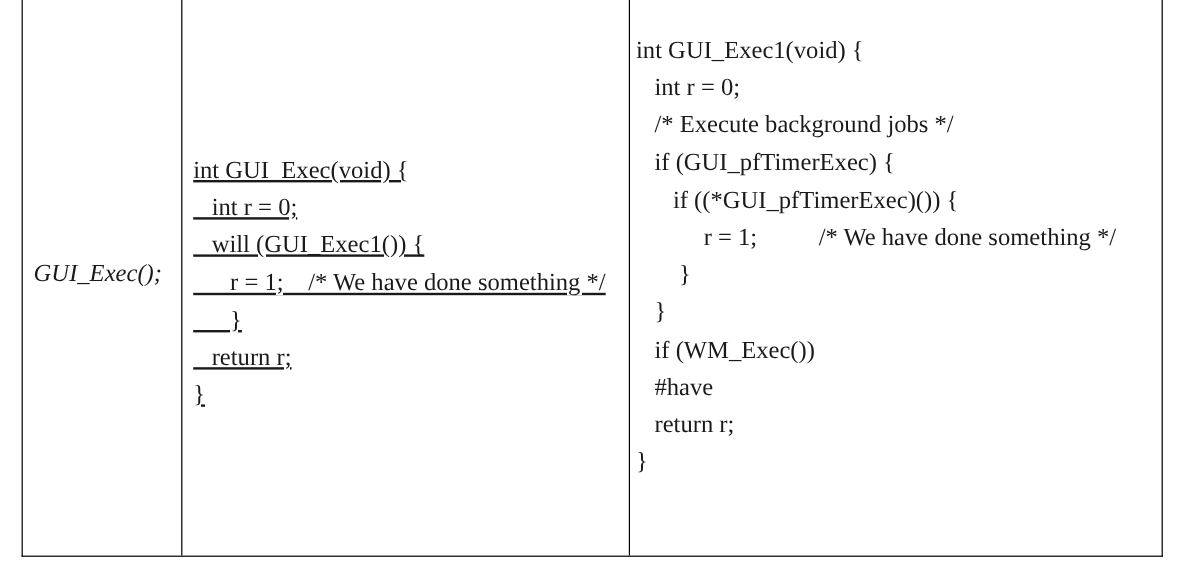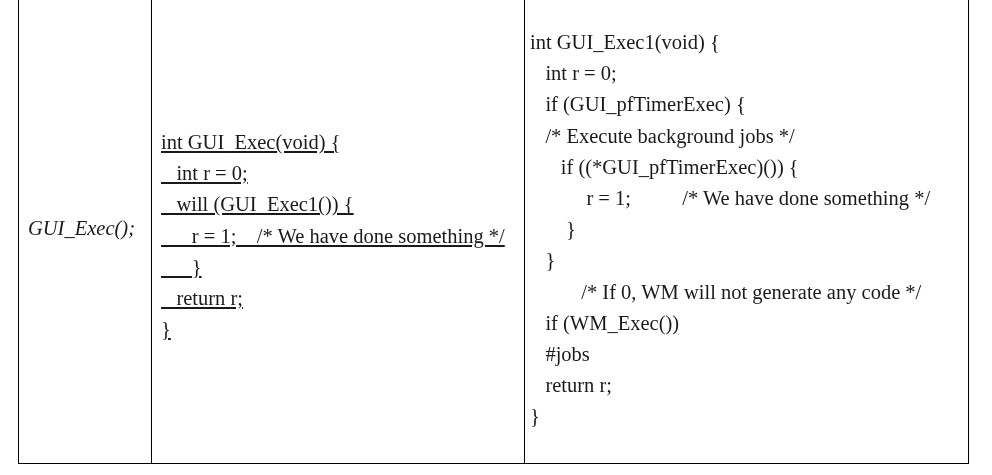--- a/index.html
+++ b/index.html
@@ -76,27 +76,26 @@
     <div class="line">      r = 1;    /* We have done something */</div>
     <div class="line">      }</div>
     <div class="line">   return r;</div>
     <div class="line">}</div>
   </div>
 
   <div class="cell c3">
     <div class="inner">
       <div class="line">int GUI_Exec1(void) {</div>
       <div class="line">   int r = 0;</div>
+      <div class="line">   /* Execute background jobs */</div>
       <div class="line">   if (GUI_pfTimerExec) {</div>
-      <div class="line">   /* Execute background jobs */</div>
       <div class="line">      if ((*GUI_pfTimerExec)()) {</div>
       <div class="line">           r = 1;          /* We have done something */</div>
       <div class="line">       }</div>
       <div class="line">   }</div>
-      <div class="line">          /* If 0, WM will not generate any code */</div>
       <div class="line">   if (WM_Exec())</div>
-      <div class="line">   #jobs</div>
+      <div class="line">   #have</div>
       <div class="line">   return r;</div>
       <div class="line">}</div>
     </div>
   </div>
 
 </div>
 
 </body></html>

